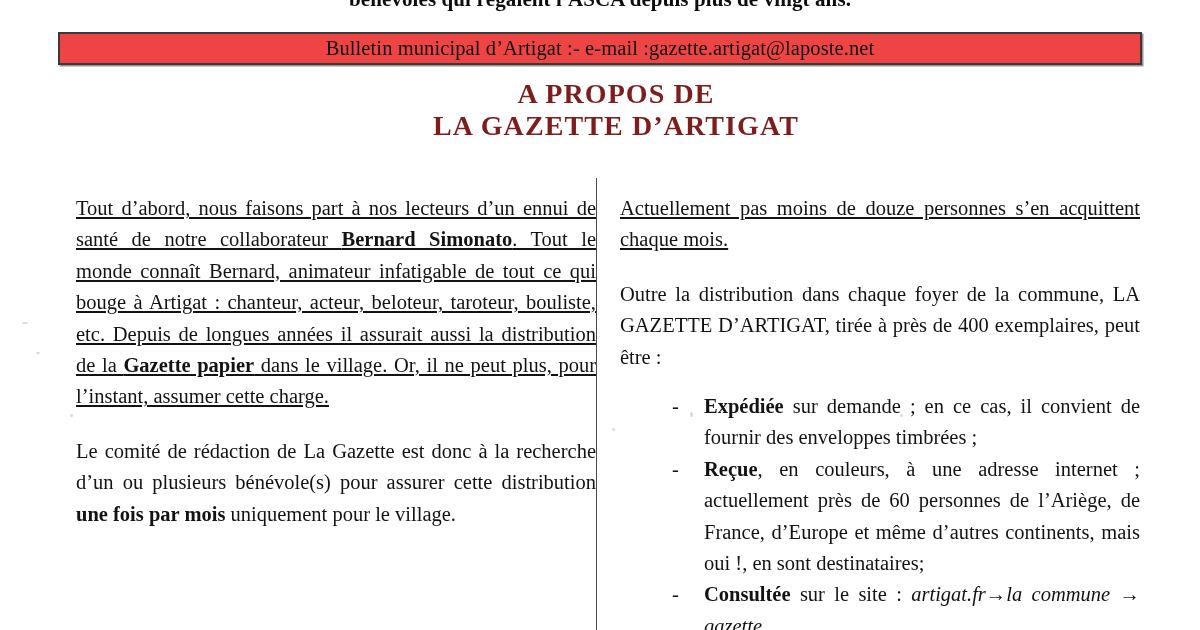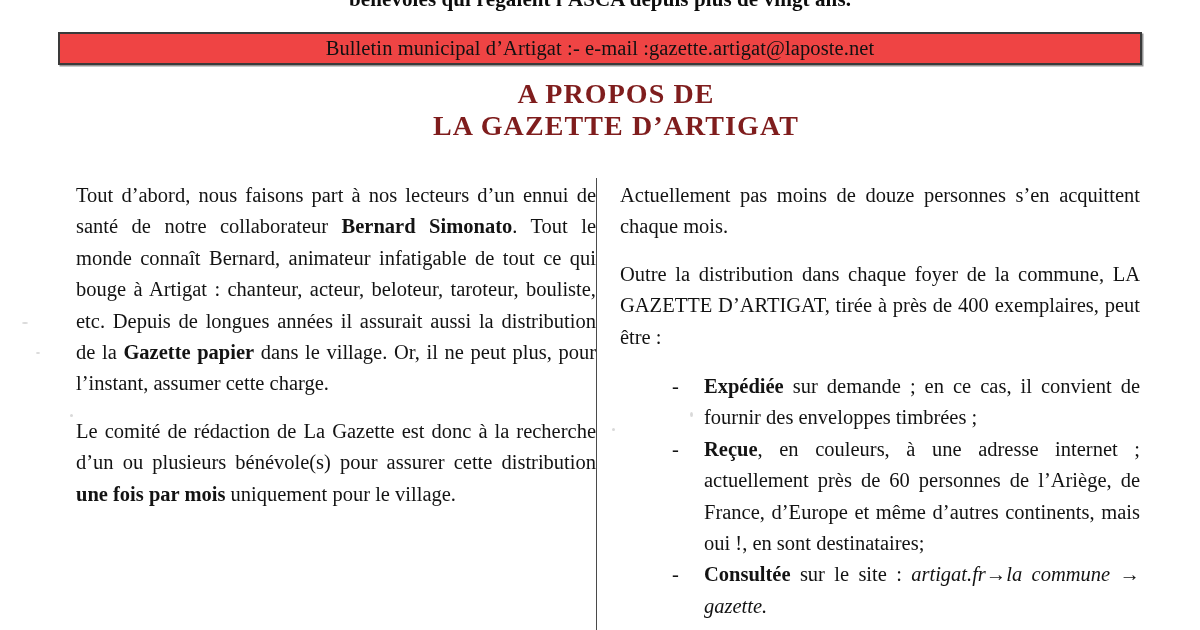--- a/index.html
+++ b/index.html
@@ -100,22 +100,22 @@
     text-justify: inter-word;
     color: #131313;
   }
   .col-left  { left: 76px; }
   .col-right { left: 620px; }
 
   .col p {
     margin: 0 0 0 0;
     text-align: justify;
   }
-  .col p.gap-sm { margin-top: 4px; }
-  .col p.gap-lg { margin-top: 16px; }
+  .col p.gap-sm { margin-top: 17px; text-decoration: underline; }
+  .col p.gap-lg { margin-top: 23px; }
   .col b { font-weight: bold; }
   .col i { font-style: italic; }
 
   
   .col-divider {
     position: absolute;
     left: 596px;
     top: 178px;
     width: 1px;
     height: 452px;

